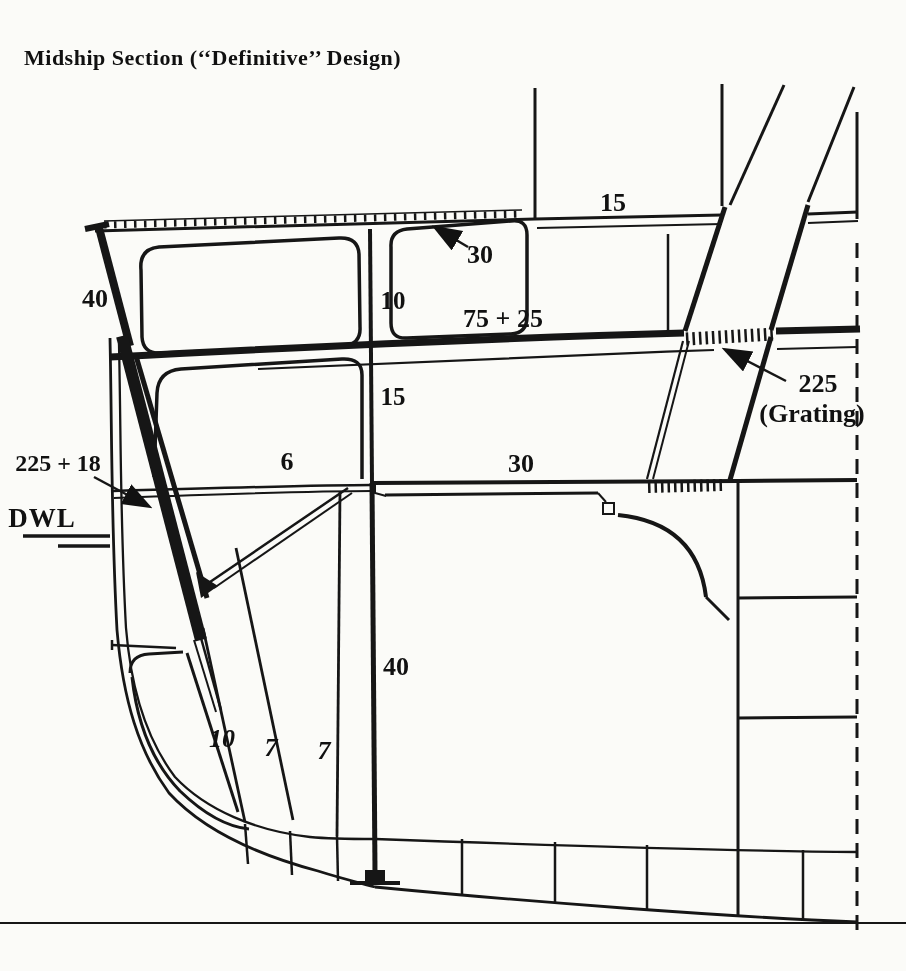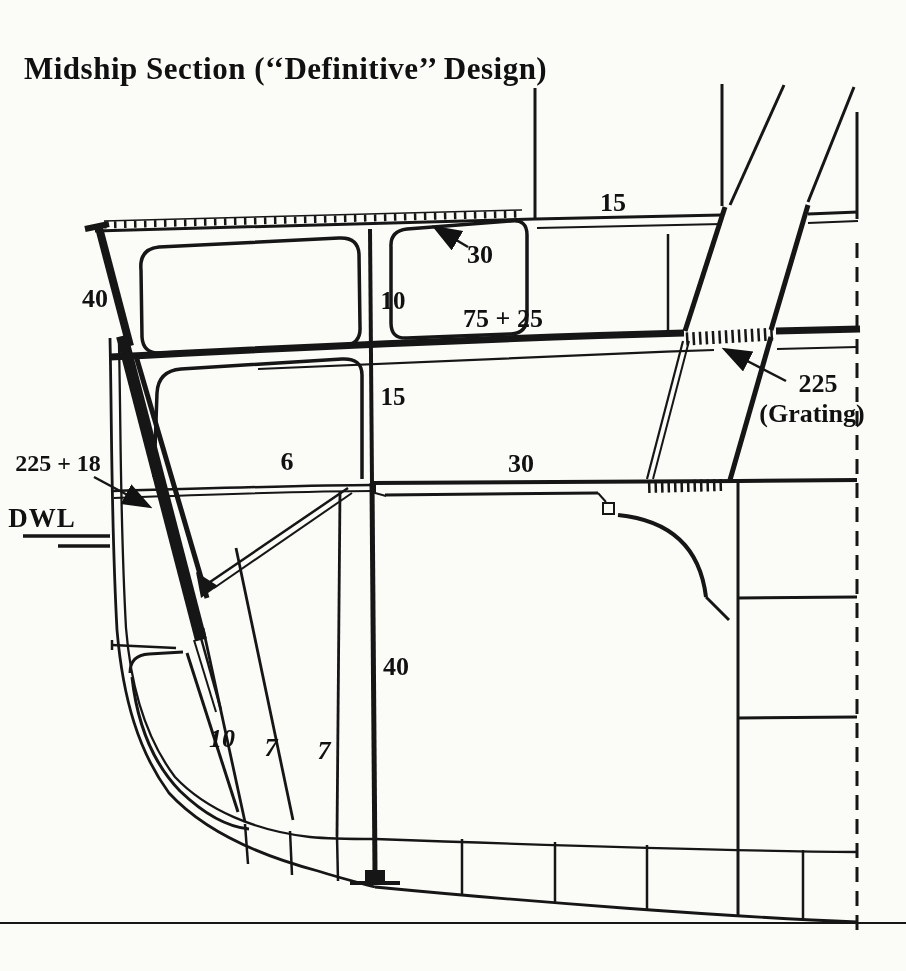--- a/index.html
+++ b/index.html
@@ -6,21 +6,21 @@
   body{
     width:906px;height:971px;
     background:#fbfbf8;
     font-family:"Liberation Serif", serif;
     color:#141414;
     position:relative;
     overflow:hidden;
   }
   .page-title{
     position:absolute;left:24px;top:30px;
-    font-size:31px;font-weight:700;letter-spacing:.5px;
+    font-size:22px;font-weight:700;letter-spacing:.5px;
     color:#101010;
     font-family:"Liberation Serif", serif;
   }
   svg.drawing{position:absolute;left:0;top:0;}
   svg .ln{stroke:#161616;fill:none;stroke-linecap:butt;}
   svg .fillblk{fill:#161616;stroke:none;}
   text.lbl{
     font-family:"Liberation Serif", serif;
     font-weight:700;
     fill:#111;

